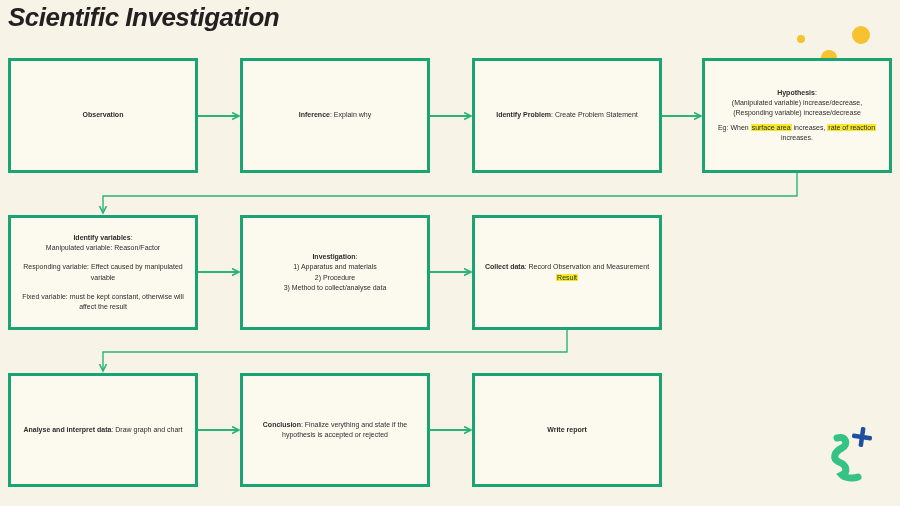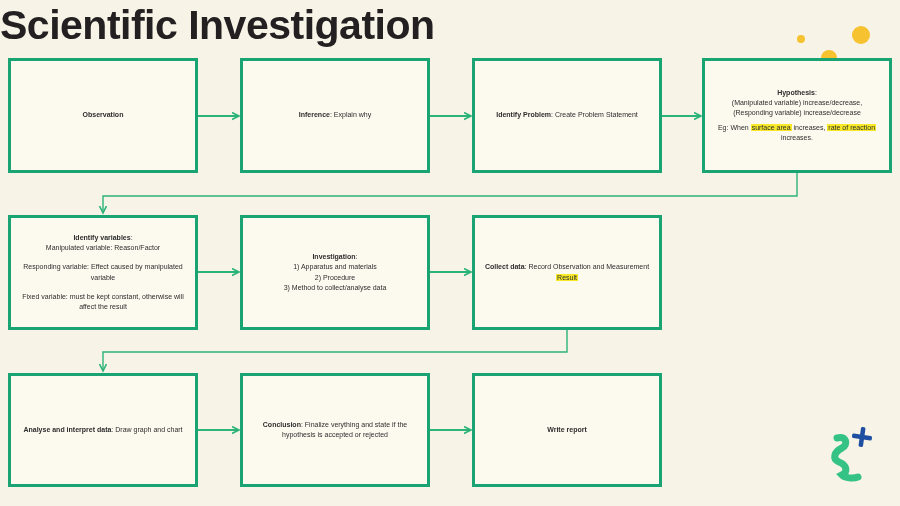--- a/index.html
+++ b/index.html
@@ -16,24 +16,25 @@
   }
   *{margin:0;padding:0;box-sizing:border-box;}
   html,body{width:900px;height:506px;overflow:hidden;}
   body{
     position:relative;
     background:var(--bg);
     font-family:"Liberation Sans", sans-serif;
     color:var(--text-color);
   }
   .title{
-    position:absolute;left:0;top:2px;
-    font-size:41px;font-weight:700;letter-spacing:-0.5px;
+    position:absolute;left:8px;top:2px;
+    font-size:26px;font-weight:700;letter-spacing:-0.5px;
     color:var(--title-color);
     z-index:1;
+    font-style:italic;
   }
   .dot{position:absolute;border-radius:50%;background:var(--dot-yellow);z-index:0;}
   .dot.small{left:797px;top:35px;width:8px;height:8px;}
   .dot.large{left:852px;top:26px;width:18px;height:18px;}
   .dot.mid{left:821px;top:50px;width:16px;height:16px;}
   .box{
     position:absolute;width:190px;
     background:var(--box-fill);
     border:3px solid var(--accent-green);
     display:flex;align-items:center;justify-content:center;

